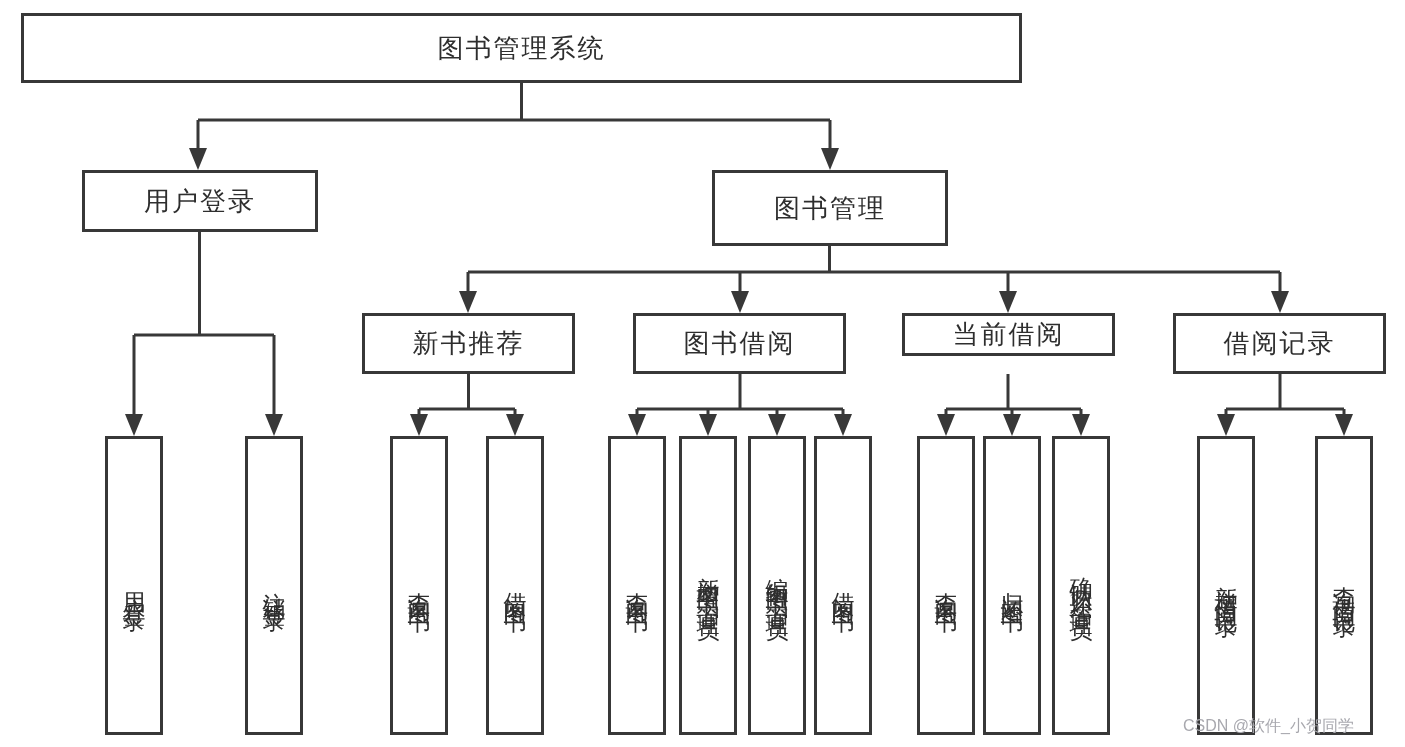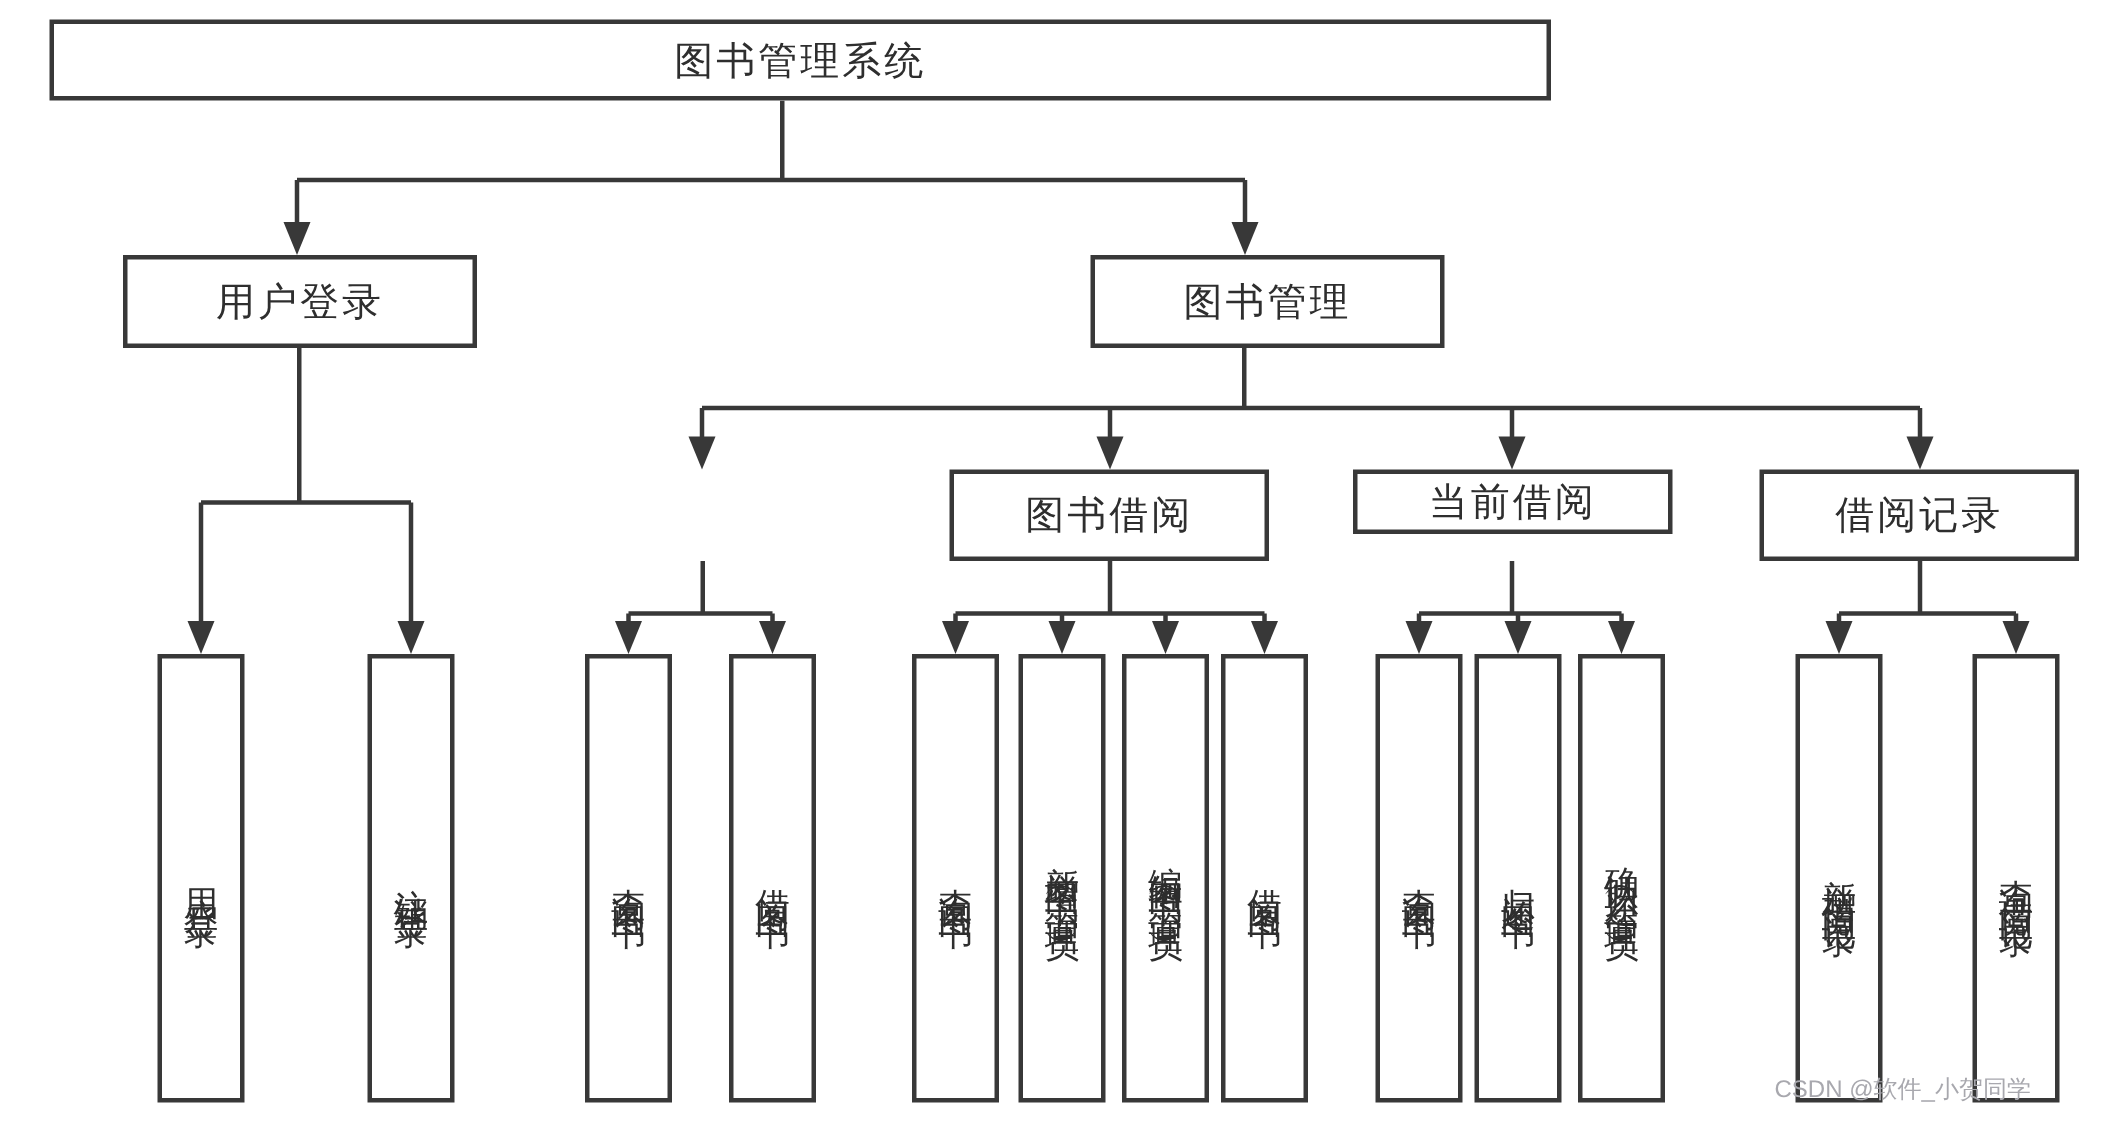--- a/index.html
+++ b/index.html
@@ -82,31 +82,34 @@
       <polygon points="768,414 786,414 777,436"></polygon>
       <polygon points="834,414 852,414 843,436"></polygon>
       <polygon points="937,414 955,414 946,436"></polygon>
       <polygon points="1003,414 1021,414 1012,436"></polygon>
       <polygon points="1072,414 1090,414 1081,436"></polygon>
       <polygon points="1217,414 1235,414 1226,436"></polygon>
       <polygon points="1335,414 1353,414 1344,436"></polygon>
     </g>
   </svg>
 
-  <div class="node hnode" style="left:33px;top:13px;width:1001px;height:54px;">
+  <div class="node hnode" style="left:21px;top:13px;width:1001px;height:70px;">
     <span>图书管理系统</span>
   </div>
 
   <div class="node hnode" style="left:82px;top:170px;width:236px;height:62px;">
     <span>用户登录</span>
   </div>
-  <div class="node hnode" style="left:712px;top:170px;width:236px;height:62px;margin-left:15px;">
+  <div class="node hnode" style="left:712px;top:170px;width:236px;height:76px;">
     <span>图书管理</span>
   </div>
 
+  <div class="node hnode" style="left:362px;top:313px;width:213px;height:61px;">
+    <span>新书推荐</span>
+  </div>
   <div class="node hnode" style="left:633px;top:313px;width:213px;height:61px;">
     <span>图书借阅</span>
   </div>
   <div class="node hnode" style="left:902px;top:313px;width:213px;height:43px;">
     <span>当前借阅</span>
   </div>
   <div class="node hnode" style="left:1173px;top:313px;width:213px;height:61px;">
     <span>借阅记录</span>
   </div>
 

